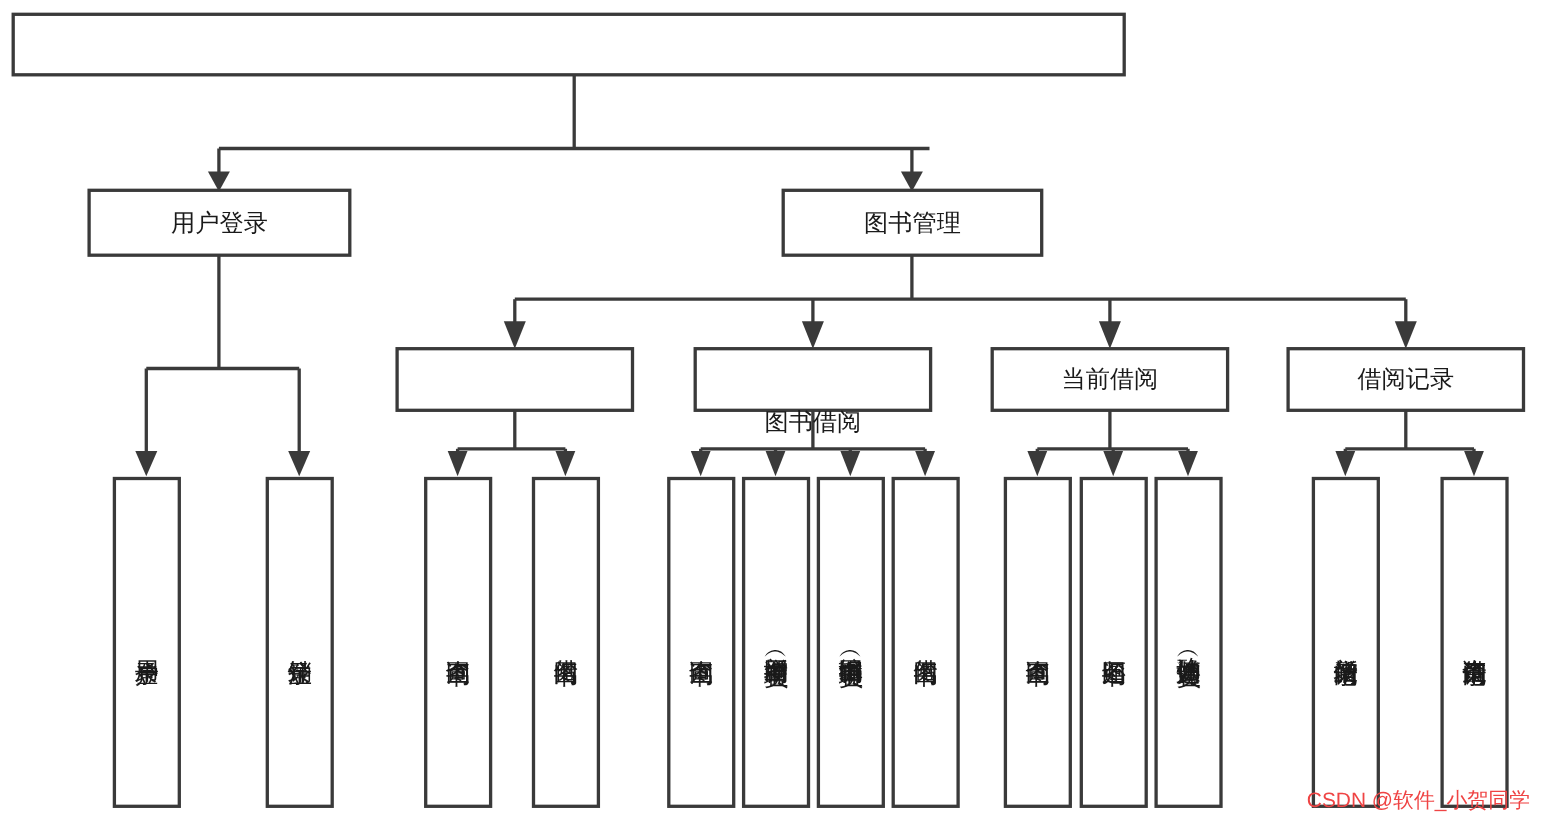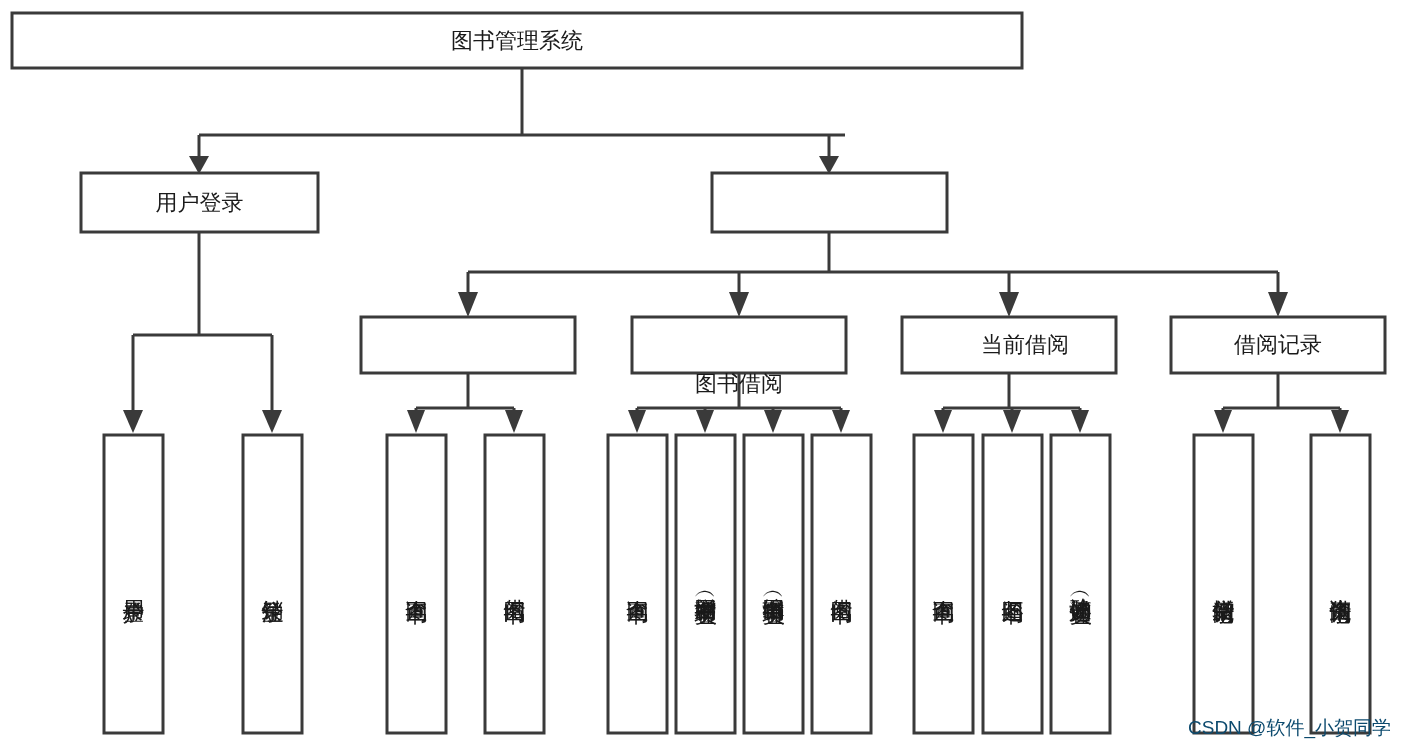--- a/index.html
+++ b/index.html
@@ -66,21 +66,21 @@
     justify-content: center;
     white-space: nowrap;
     pointer-events: none;
   }
   .watermark {
     position: absolute;
     left: 1188px;
     top: 715px;
     font-family: "Liberation Sans", "DejaVu Sans", sans-serif;
     font-size: 19px;
-    color: #0c4a6e;
+    color: #ef4444;
     white-space: nowrap;
     pointer-events: none;
   }
 </style>
 </head>
 <body>
 
 <div id="diagram-root">
 
   <svg class="flow" viewBox="0 0 1405 747" xmlns="http://www.w3.org/2000/svg">
@@ -171,26 +171,26 @@
 
       <rect class="node-box" x="914" y="435" width="59" height="298"></rect>
       <rect class="node-box" x="983" y="435" width="59" height="298"></rect>
       <rect class="node-box" x="1051" y="435" width="59" height="298"></rect>
 
       <rect class="node-box" x="1194" y="435" width="59" height="298"></rect>
       <rect class="node-box" x="1311" y="435" width="59" height="298"></rect>
     </g>
   </svg>
 
-  <div class="hlabel" style="left:12px; top:13px; width:1010px; height:55px;">图书管理系统</div>
 
   <div class="hlabel" style="left:81px; top:173px; width:237px; height:59px;">用户登录</div>
+  <div class="hlabel" style="left:712px; top:173px; width:235px; height:59px;">图书管理</div>
 
   <div class="hlabel" style="left:632px; top:317px; width:214px; height:56px;margin-top:39px;">图书借阅</div>
-  <div class="hlabel" style="left:902px; top:317px; width:214px; height:56px;padding-left:16px;">当前借阅</div>
+  <div class="hlabel" style="left:902px; top:317px; width:214px; height:56px;">当前借阅</div>
   <div class="hlabel" style="left:1171px; top:317px; width:214px; height:56px;text-align:center;">借阅记录</div>
 
   <div class="vlabel" style="left:104px; top:435px; width:59px; height:298px;">用户登录</div>
   <div class="vlabel" style="left:243px; top:435px; width:59px; height:298px;">注销登录</div>
 
   <div class="vlabel" style="left:387px; top:435px; width:59px; height:298px;">查询图书</div>
   <div class="vlabel" style="left:485px; top:435px; width:59px; height:298px;">借阅图书</div>
 
   <div class="vlabel" style="left:608px; top:435px; width:59px; height:298px;">查询图书</div>
   <div class="vlabel" style="left:676px; top:435px; width:59px; height:298px;">新增图书（管理员）</div>

